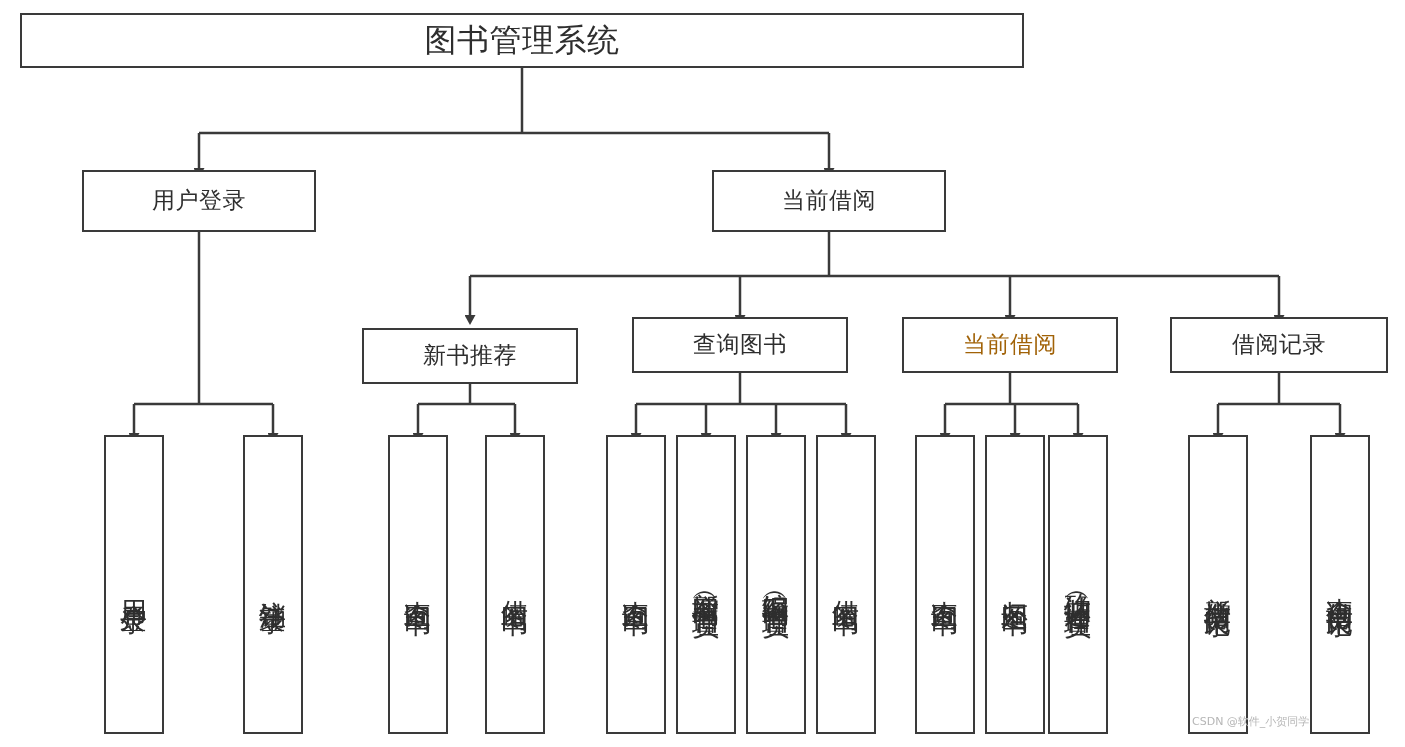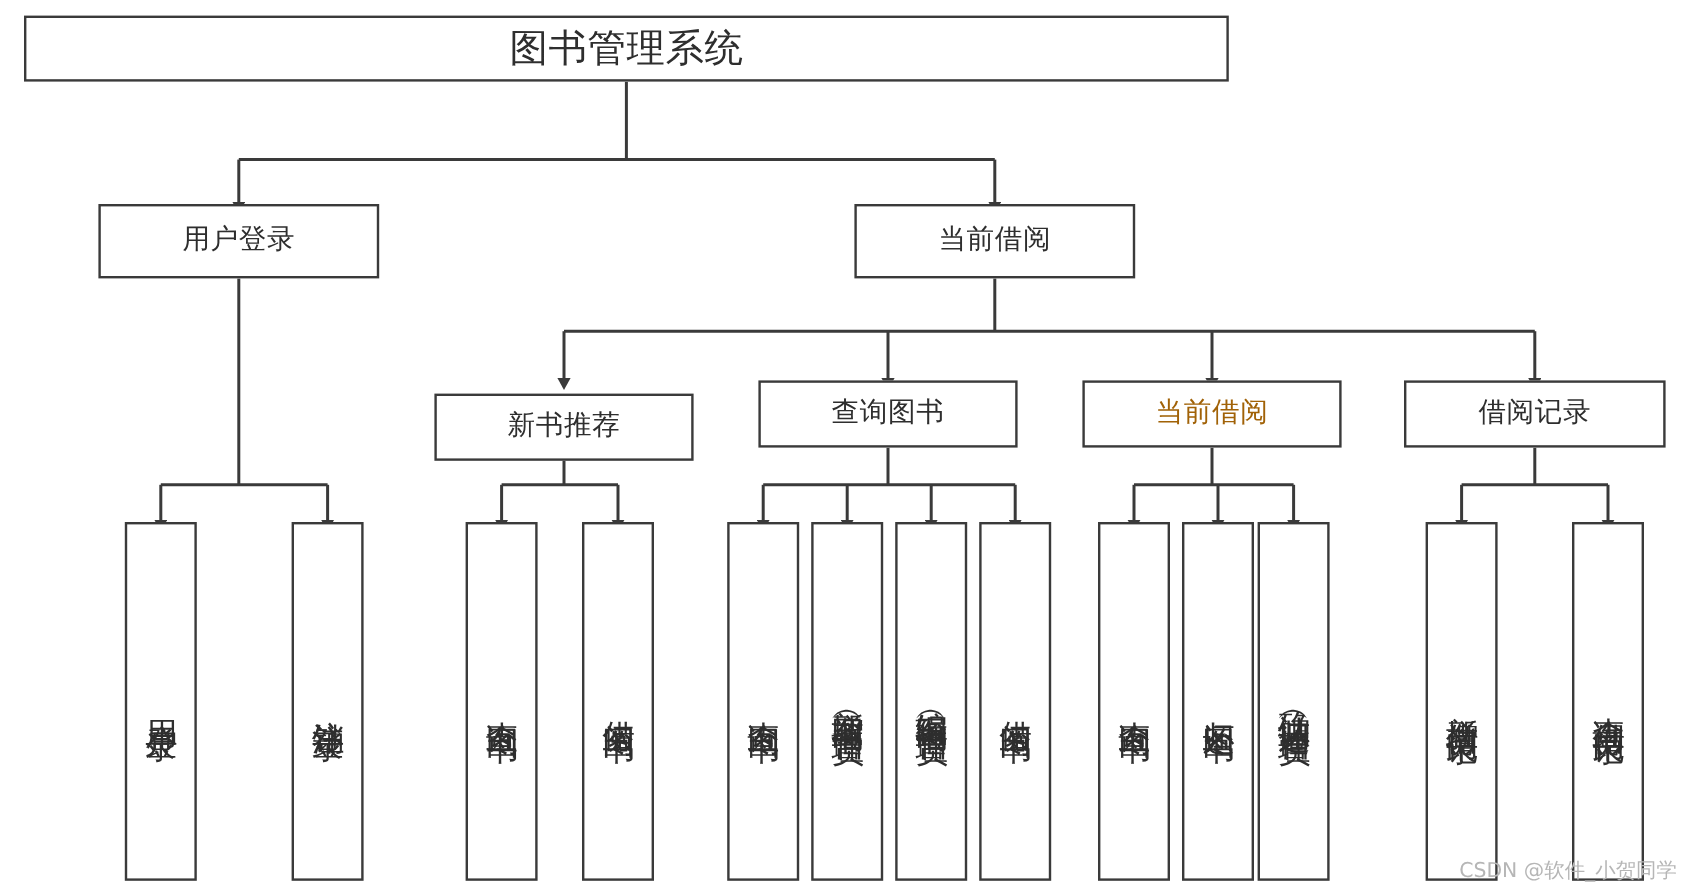--- a/index.html
+++ b/index.html
@@ -50,24 +50,23 @@
     writing-mode: vertical-rl;
     text-orientation: upright;
     font-size: 27px;
     letter-spacing: 3px;
     line-height: 1;
   }
   .node.root .node-label { font-size: 32px; }
   #watermark {
     position: absolute;
     color: #b6b6b6;
-    font-size: 17px;
+    font-size: 11px;
     white-space: nowrap;
     font-family: "DejaVu Sans", "Liberation Sans", sans-serif;
-    margin-left: 24px;
   }
 </style>
 </head>
 <body>
 
 <div id="canvas">
   <svg id="edges" viewBox="0 0 1405 747" width="1405" height="747">
     <defs>
       <marker id="arrowhead" markerWidth="10" markerHeight="11" refX="1" refY="5.5" orient="auto" markerUnits="userSpaceOnUse">
         <path d="M0,0 L10,5.5 L0,11 z" fill="#3a3a3a"></path>

